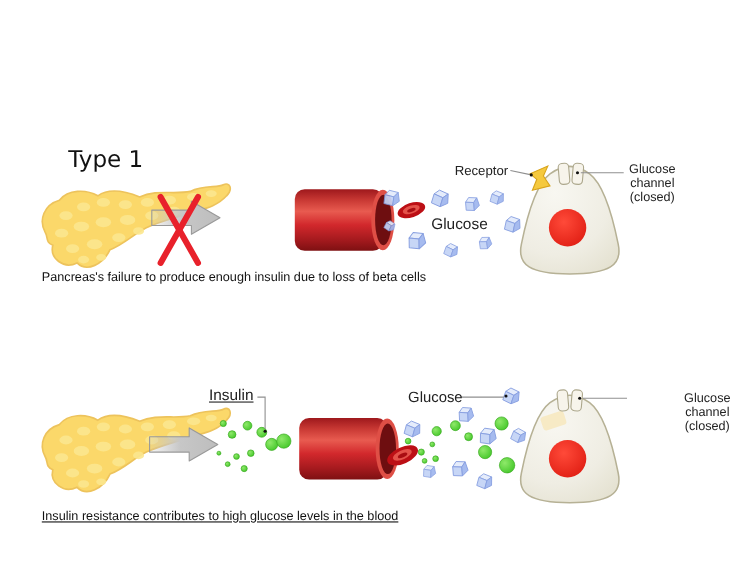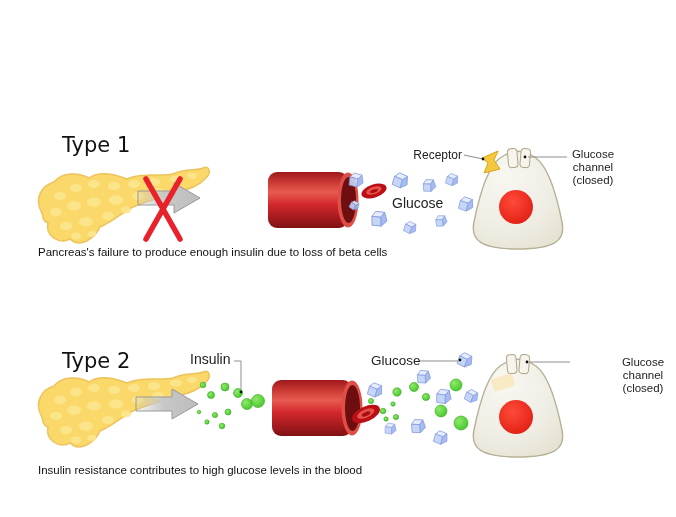--- a/index.html
+++ b/index.html
@@ -208,20 +208,19 @@
 
 
   <div class="lbl typelbl" style="left:62px;top:133px;">Type 1</div>
   <div class="lbl ptlabel big" style="left:392px;top:195px;">Glucose</div>
   <div class="lbl ptlabel" style="left:406px;top:148px;width:56px;text-align:right;">Receptor</div>
   <div class="lbl channel" style="left:568px;top:148px;width:50px;">Glucose
 channel
 (closed)</div>
   <div class="lbl caption" style="left:38px;top:246px;">Pancreas's failure to produce  enough insulin due to loss of beta cells</div>
 
-  <div class="lbl typelbl" style="left:62px;top:349px;">Type 2</div>
-  <div class="lbl ptlabel big" style="left:190px;top:351px;">Insulin</div>
+  <div class="lbl ptlabel big" style="left:190px;top:351px;text-decoration:underline;">Insulin</div>
   <div class="lbl ptlabel" style="left:371px;top:353px;font-size:13.5px;">Glucose</div>
   <div class="lbl channel" style="left:603px;top:356px;width:80px;">Glucose channel
 (closed)</div>
-  <div class="lbl caption" style="left:38px;top:464px;">Insulin resistance contributes to high glucose levels in the blood</div>
+  <div class="lbl caption" style="left:38px;top:464px;text-decoration:underline;">Insulin resistance contributes to high glucose levels in the blood</div>
 
 </div>
 
 </body></html>

